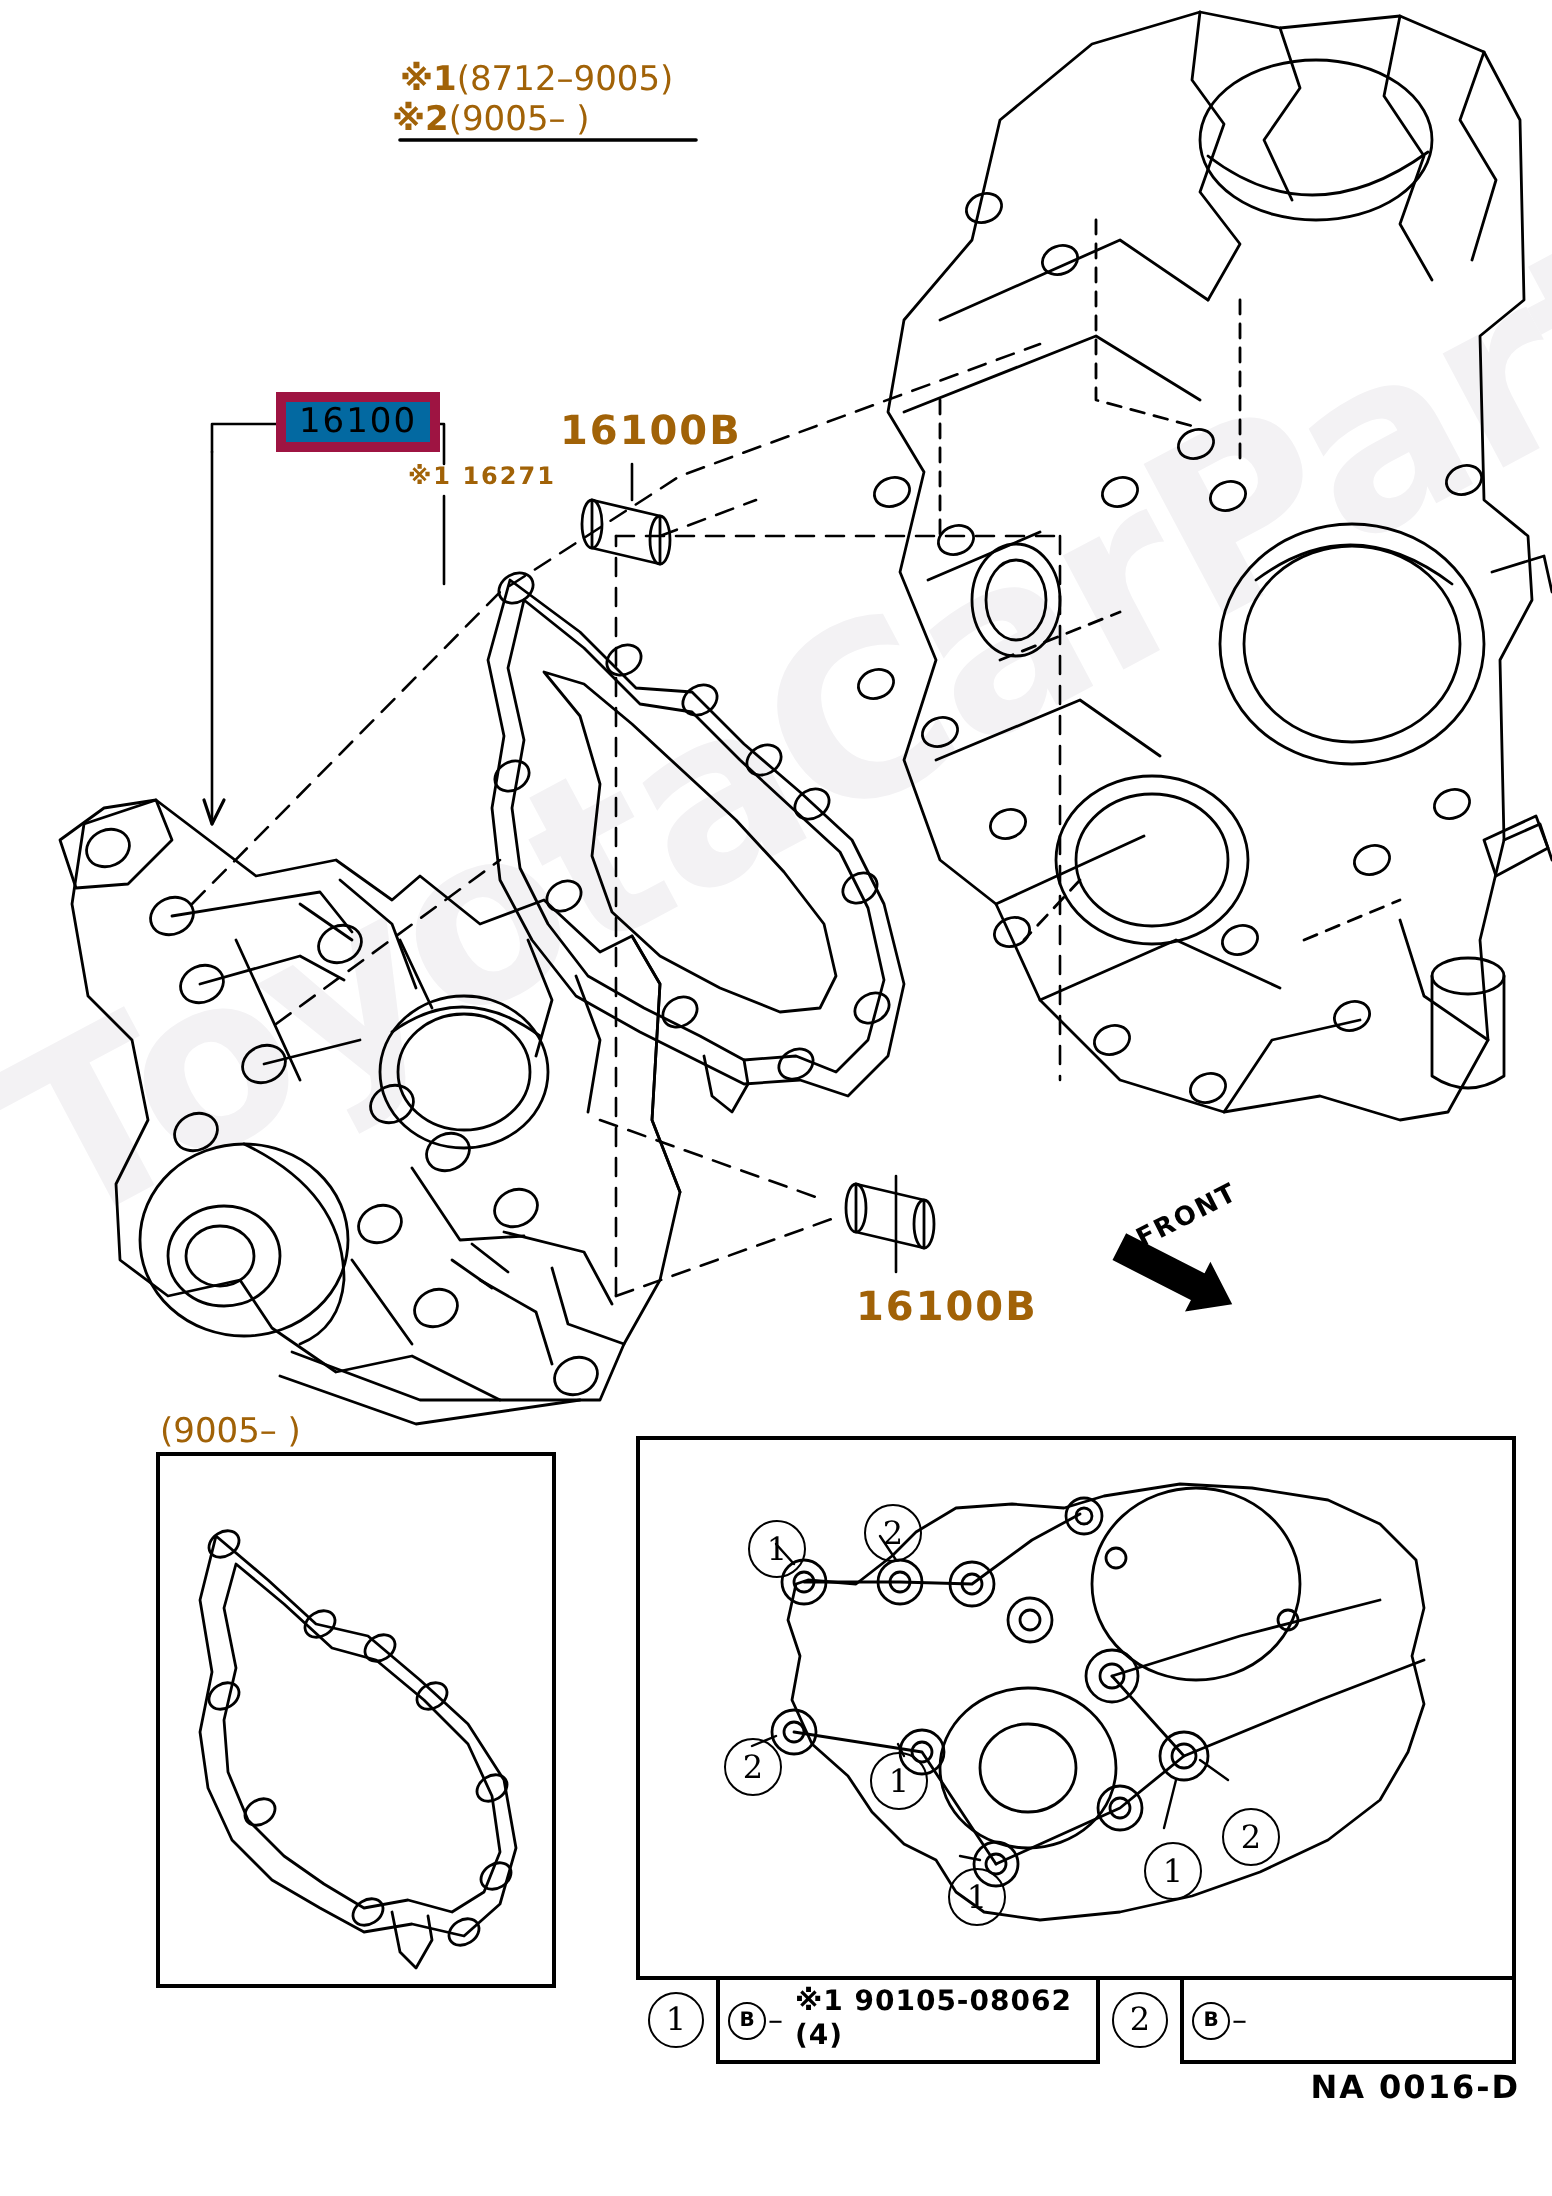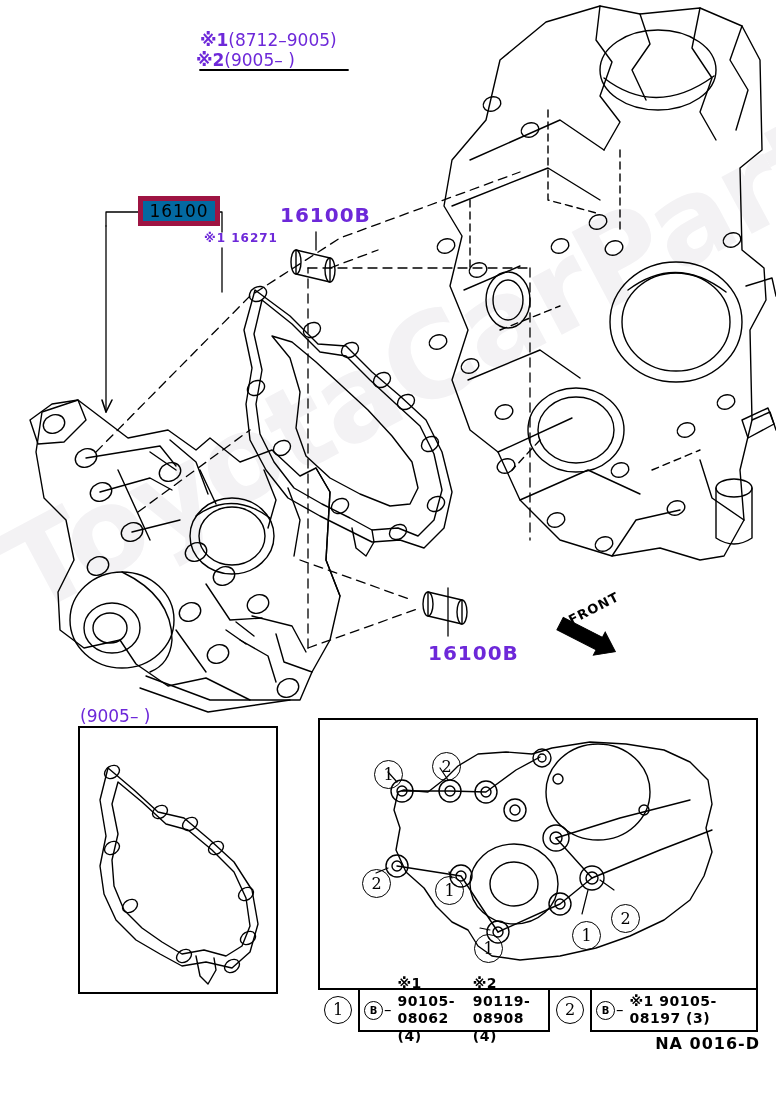--- a/index.html
+++ b/index.html
@@ -15,21 +15,21 @@
     position:absolute;left:-40px;top:300px;width:900px;
     transform:rotate(-28deg);transform-origin:center center;
     font-family:"DejaVu Sans",sans-serif;
     font-size:118px;font-weight:700;letter-spacing:-2px;
     color:#f3f2f4;white-space:nowrap;
     pointer-events:none;user-select:none;z-index:0;
   }
 
   
   .lbl{position:absolute;white-space:nowrap;z-index:6;
-       font-family:"DejaVu Sans",sans-serif;color:#6d28d9;}
+       font-family:"DejaVu Sans",sans-serif;color:#a16207;}
 
   .note{font-size:17px;letter-spacing:0px;}
   .note b{font-weight:700;}
 
   .pn{font-size:20px;font-weight:700;letter-spacing:1px;}
   .pn-bold{font-size:12px;font-weight:700;letter-spacing:1px;}
 
   
   #box-16100{
     position:absolute;left:138px;top:196px;width:82px;height:30px;
@@ -403,31 +403,29 @@
   <div id="legend">
 
     <div class="lg-cell lg-num" style="left:0;width:40px;">
       <div class="circnum">1</div>
     </div>
     <div class="lg-cell lg-body" style="left:40px;width:192px;">
       <div class="bcirc">B</div>
       <div class="dash">–</div>
       <div class="lg-lines">
         <div>※1 90105-08062 (4)</div>
-        <div>※2 90119-08908 (4)</div>
       </div>
     </div>
 
     <div class="lg-cell lg-num" style="left:232px;width:40px;">
       <div class="circnum">2</div>
     </div>
     <div class="lg-cell lg-body" style="left:272px;width:168px;">
       <div class="bcirc">B</div>
       <div class="dash">–</div>
       <div class="lg-lines">
-        <div>※1 90105-08197 (3)</div>
       </div>
     </div>
   </div>
 
   <div id="code">NA 0016-D</div>
 
 </div>
 
 </body></html>

